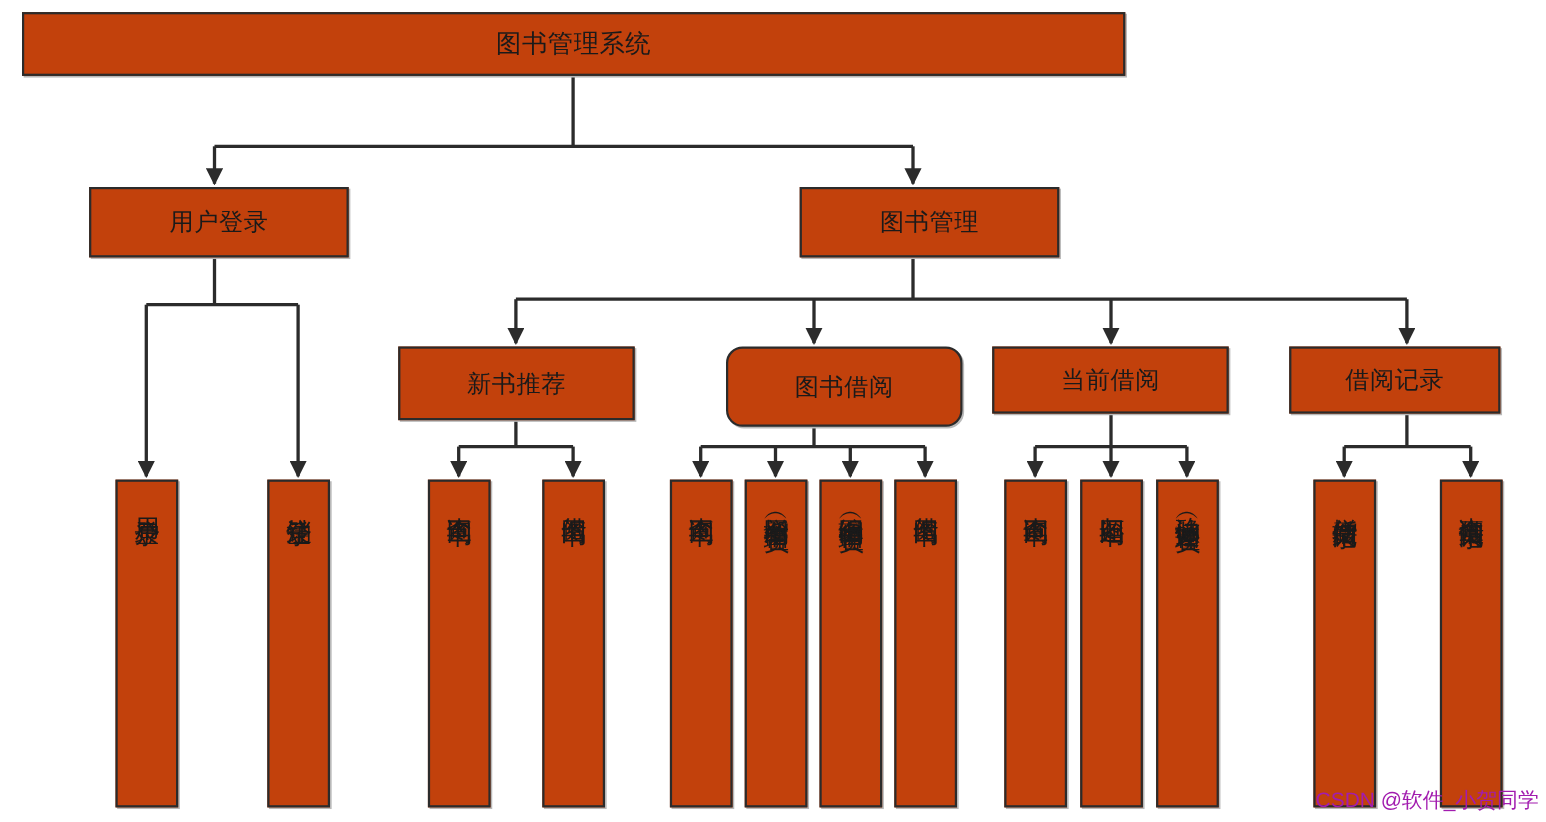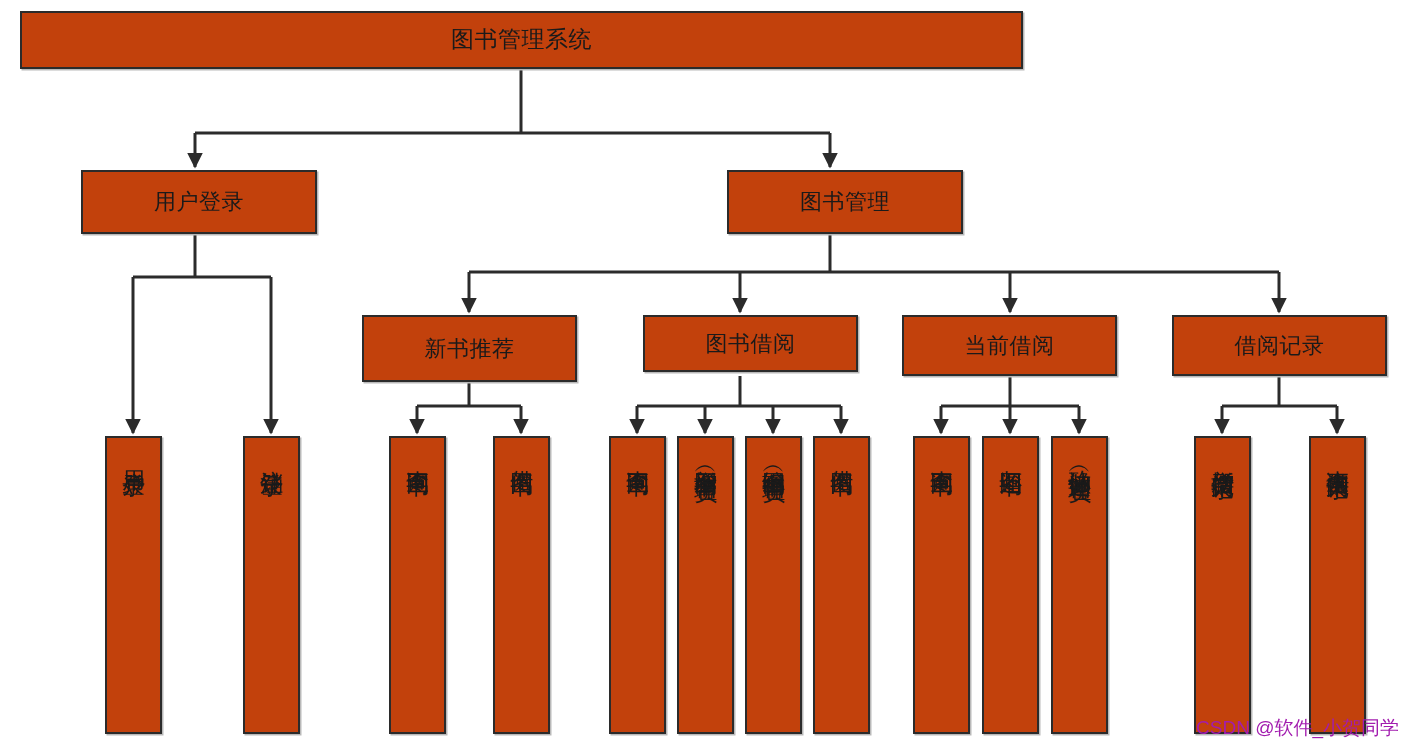--- a/index.html
+++ b/index.html
@@ -136,27 +136,27 @@
   <div class="node horizontal" style="left:81px; top:170px; width:236px; height:64px;">
     <span class="node-label">用户登录</span>
   </div>
   <div class="node horizontal" style="left:712px; top:170px; width:236px; height:64px;margin-left:15px;">
     <span class="node-label">图书管理</span>
   </div>
 
   <div class="node horizontal" style="left:362px; top:315px; width:215px; height:67px;">
     <span class="node-label">新书推荐</span>
   </div>
-  <div class="node horizontal" style="left:643px; top:315px; width:215px; height:57px;">
+  <div class="node horizontal" style="left:660px; top:315px; width:215px; height:73px;border-radius:15px;">
     <span class="node-label">图书借阅</span>
   </div>
   <div class="node horizontal" style="left:902px; top:315px; width:215px; height:61px;">
     <span class="node-label">当前借阅</span>
   </div>
-  <div class="node horizontal" style="left:1172px; top:315px; width:215px; height:61px;">
+  <div class="node horizontal" style="left:1172px; top:315px; width:192px; height:61px;">
     <span class="node-label">借阅记录</span>
   </div>
 
   <div class="node vertical" style="left:105px; top:436px; width:57px; height:298px;">
     <span class="node-label">用户登录</span>
   </div>
   <div class="node vertical" style="left:243px; top:436px; width:57px; height:298px;">
     <span class="node-label">注销登录</span>
   </div>
 

